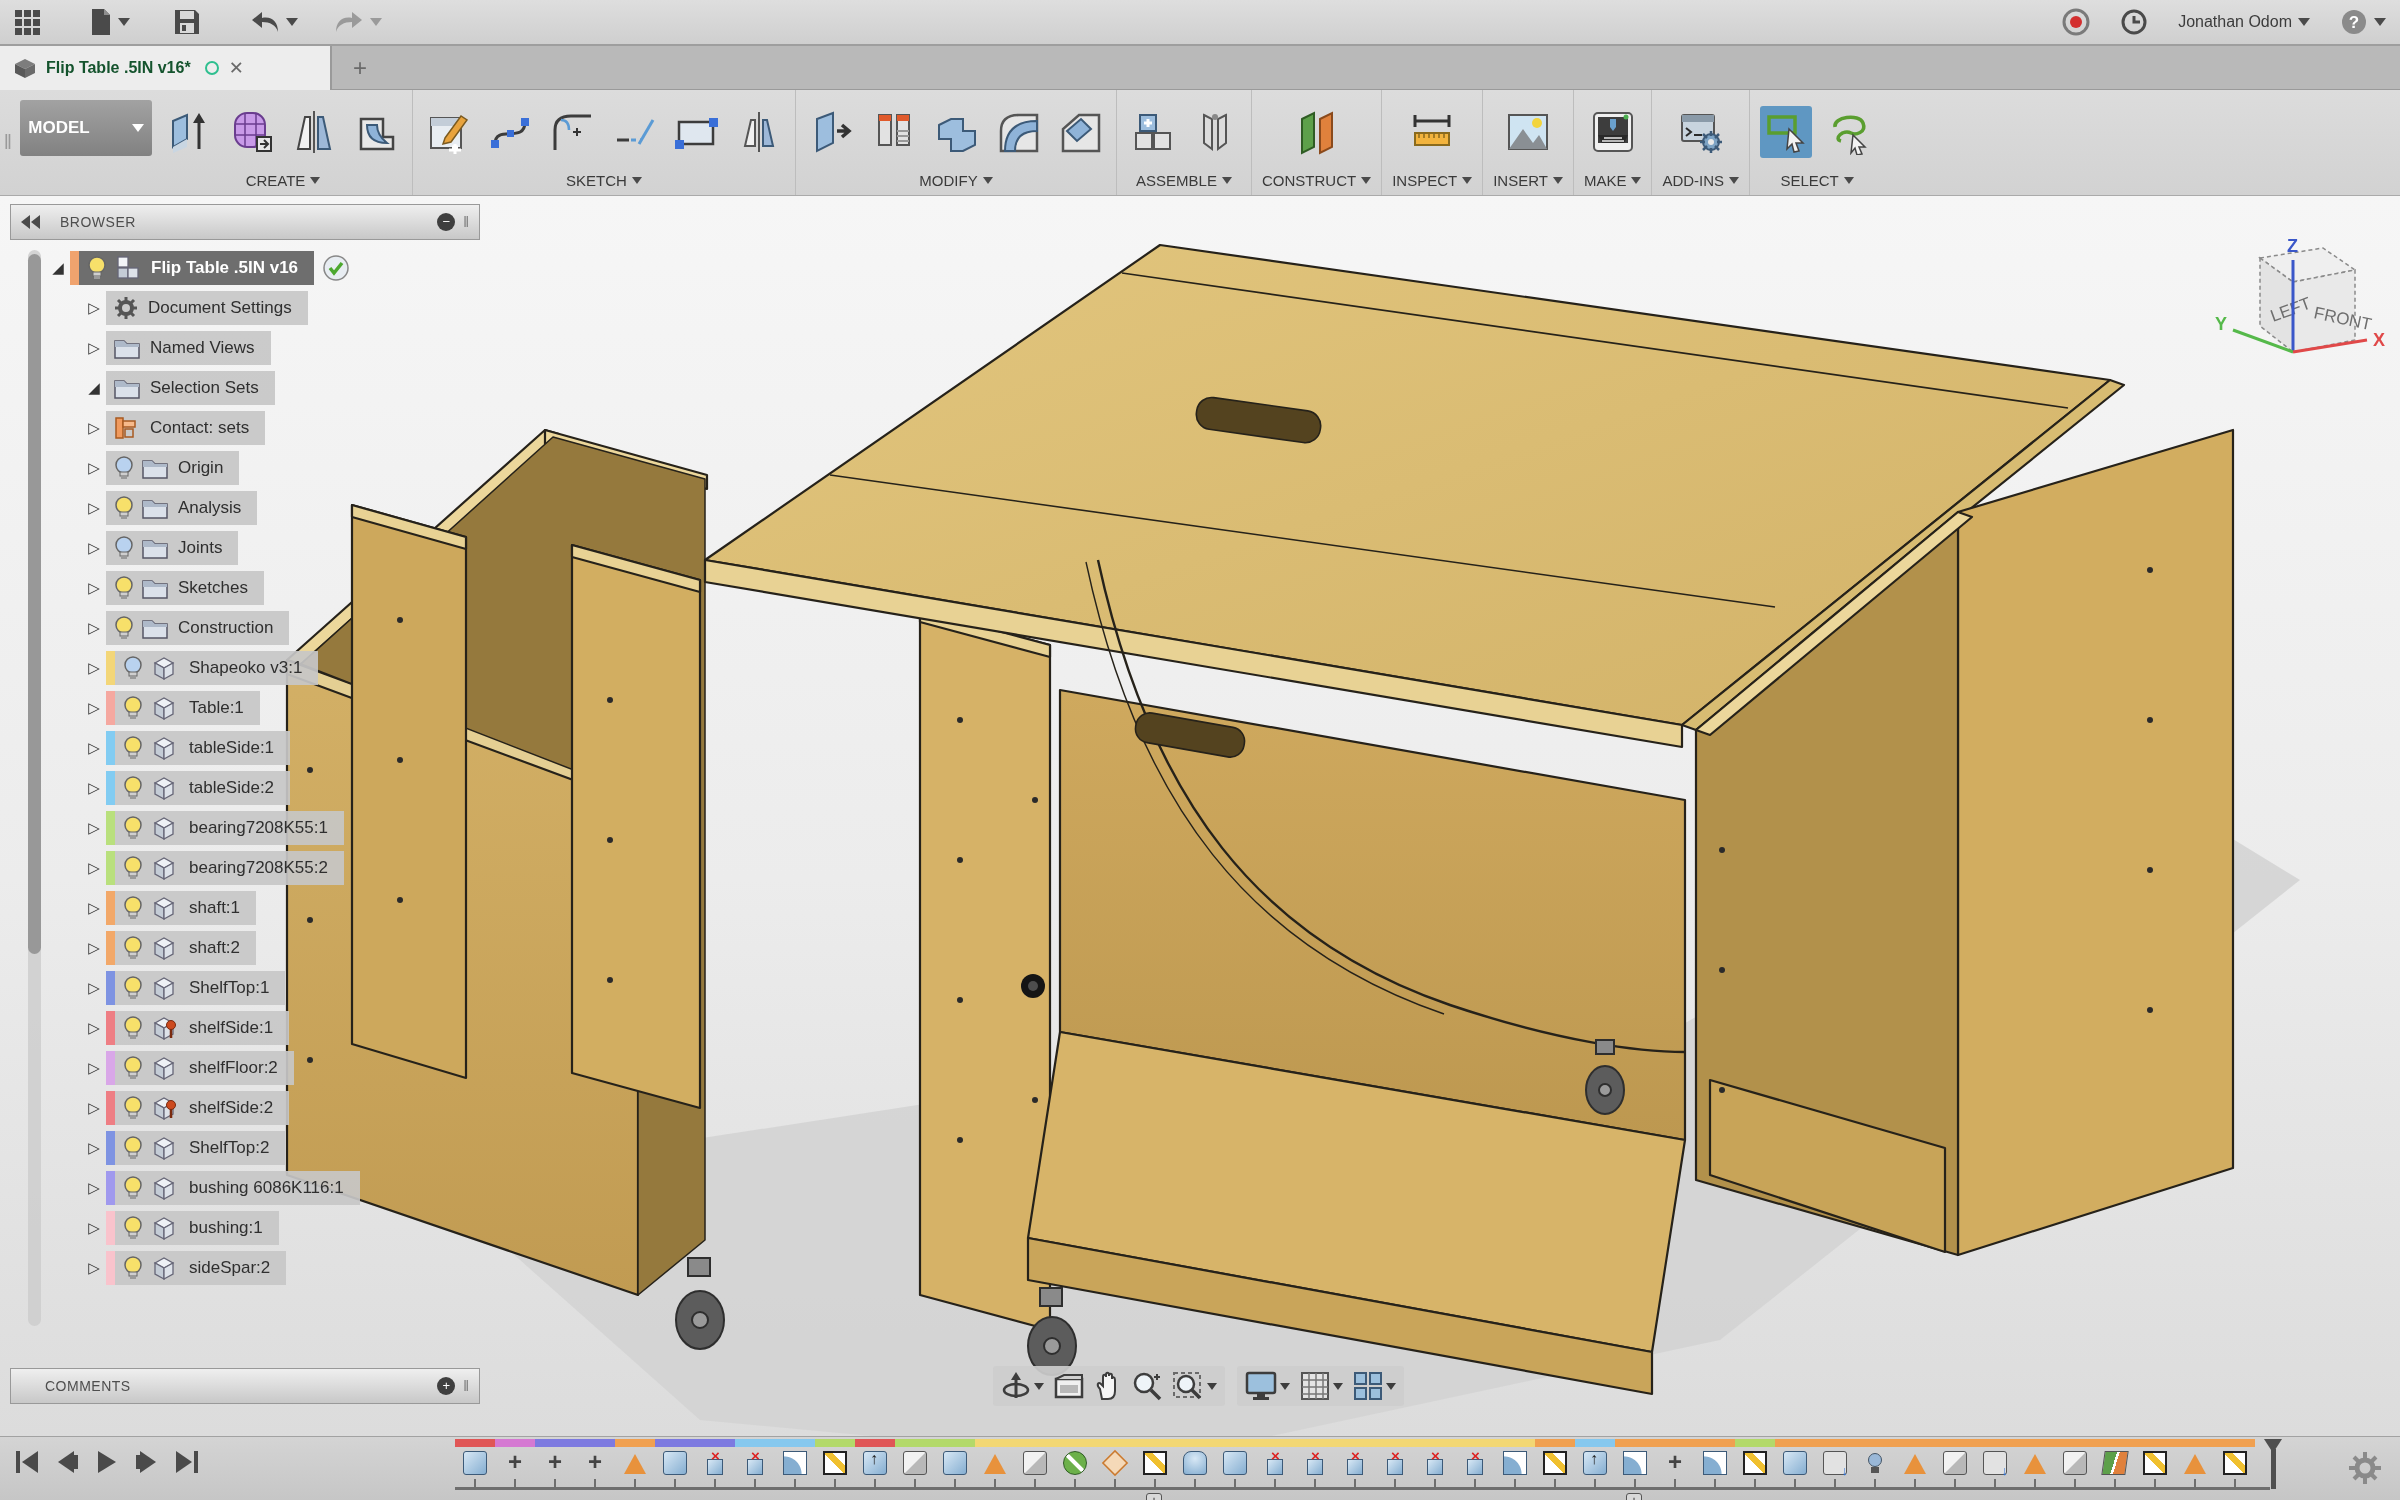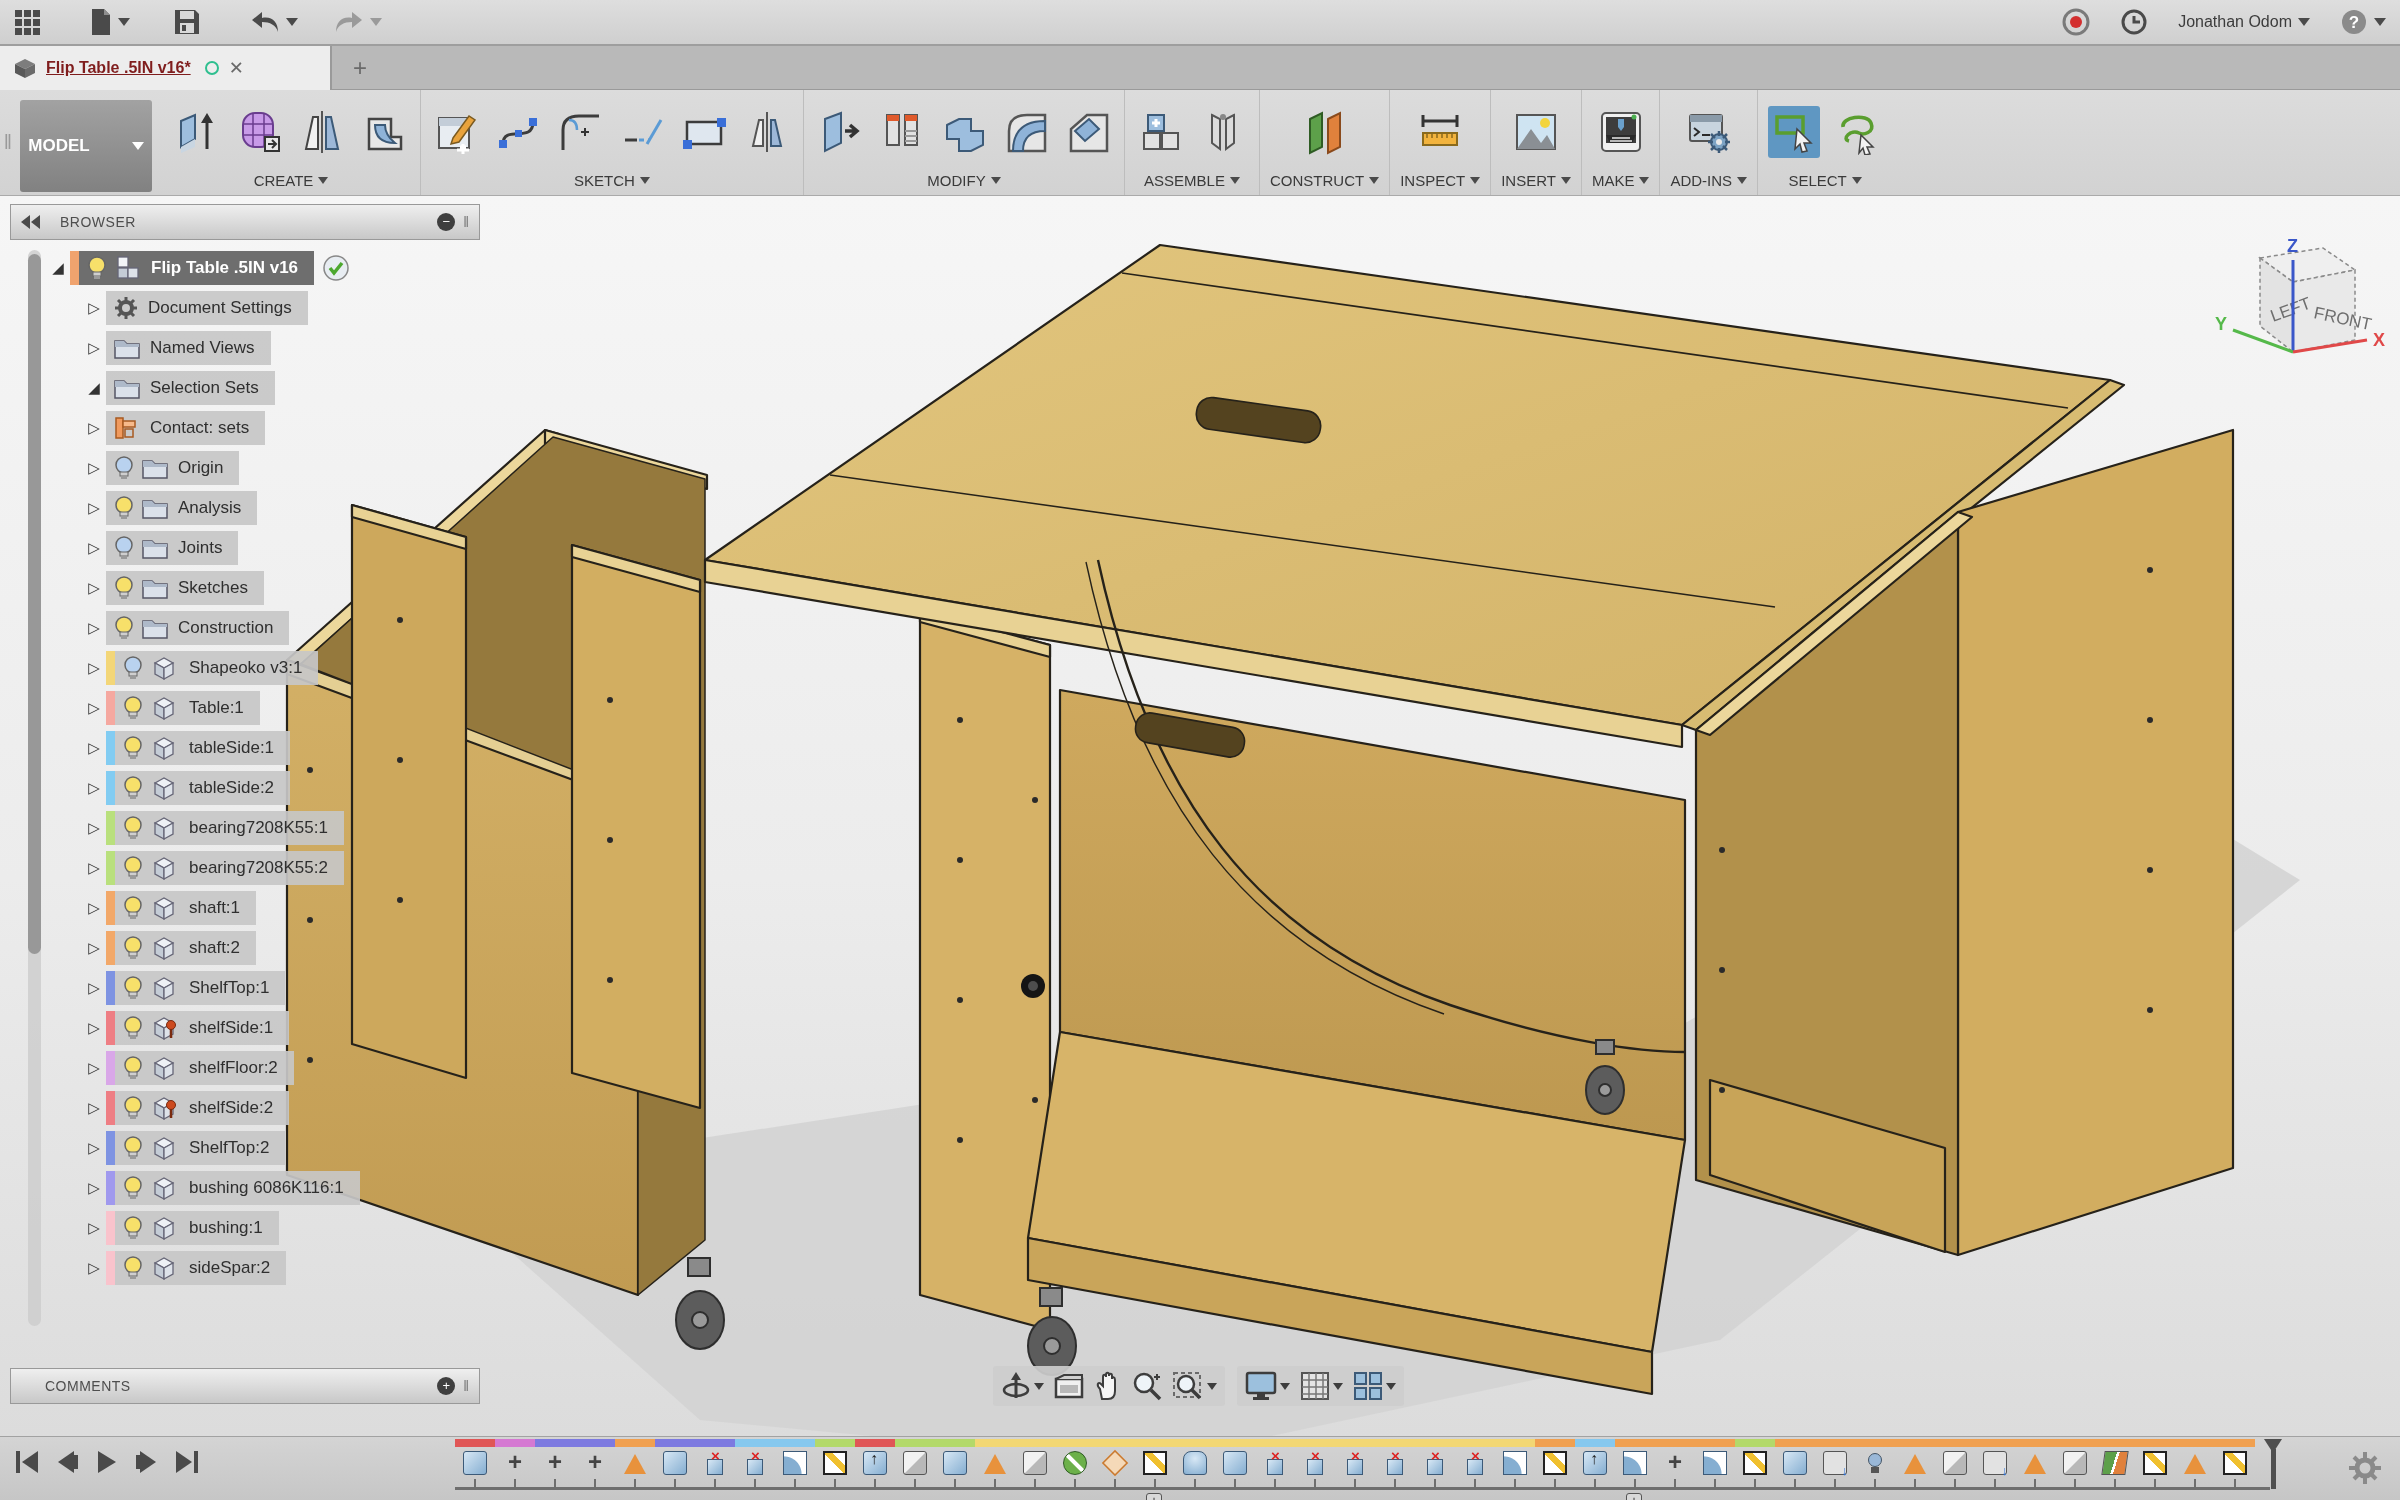--- a/index.html
+++ b/index.html
@@ -14,33 +14,33 @@
   .caret { width:0; height:0; border-left:6px solid transparent; border-right:6px solid transparent;
     border-top:8px solid #4a4a4a; margin-left:6px; }
   #topbar-right { margin-left:auto; display:flex; align-items:center; gap:30px; }
   #user-name { font-size:16px; color:#3c3c3c; display:flex; align-items:center; }
 
   
   #tabbar { position:absolute; left:0; top:46px; width:2400px; height:44px;
     background:#b9b9b9; border-bottom:1px solid #9a9a9a; display:flex; z-index:50; }
   #doc-tab { width:332px; height:44px; background:#ededed; border-right:2px solid #9a9a9a;
     display:flex; align-items:center; padding:0 12px; cursor:pointer; }
-  #doc-tab .title { font-size:16px; font-weight:bold; color:#7f1d1d; margin:15px 8px; white-space:nowrap;text-decoration:underline; }
+  #doc-tab .title { font-size:16px; font-weight:bold; color:#14532d; margin:15px 8px; white-space:nowrap; }
   .sync-dot { width:14px; height:14px; border:2px solid #2fbf8f; border-radius:50%; margin:0 6px; }
   .tab-close { font-size:18px; color:#6a6a6a; margin-left:4px; cursor:pointer; }
   #new-tab { width:56px; display:flex; align-items:center; justify-content:center;
     font-size:24px; color:#6a6a6a; cursor:pointer; }
 
   
   #ribbon { position:absolute; left:0; top:90px; width:2400px; height:106px;
     background:linear-gradient(#dcdcdc,#d2d2d2); border-bottom:1px solid #aaa;
     display:flex; align-items:stretch; z-index:50; }
   #grip { width:18px; display:flex; align-items:center; justify-content:center; color:#9a9a9a;
     font-size:20px; letter-spacing:2px; }
-  #model-btn { width:132px; height:92px; margin:10px 10px 0 2px; border-radius:3px;
+  #model-btn { width:132px; height:56px; margin:10px 2px 0 2px; border-radius:3px;
     background:linear-gradient(#a2a2a2,#818181); color:#fff; font-weight:bold; font-size:17px;
     display:flex; align-items:center; justify-content:center; cursor:pointer;gap:36px; }
   #model-btn .caret { border-top-color:#fff; }
   .tgroup { display:flex; flex-direction:column; align-items:center; padding:4px 10px 2px;
     border-right:1px solid #bdbdbd; }
   .ticons { flex:1; display:flex; align-items:center; gap:10px; }
   .tool { width:52px; height:52px; display:flex; align-items:center; justify-content:center;
     cursor:pointer; border-radius:3px; }
   .tool.active { background:#5f97c2; }
   .glabel { font-size:15px; color:#3a3a3a; padding:2px 0 4px; display:flex; align-items:center; cursor:pointer; }

